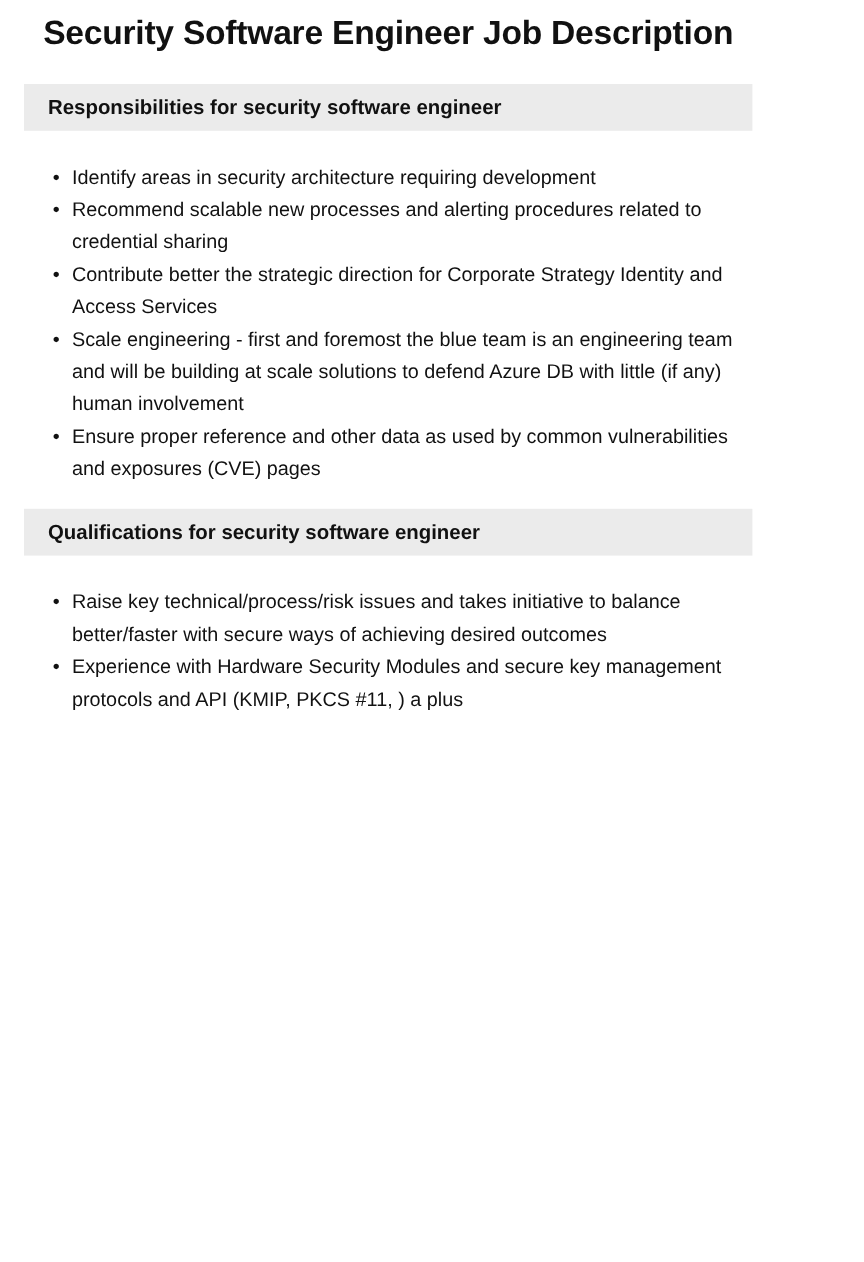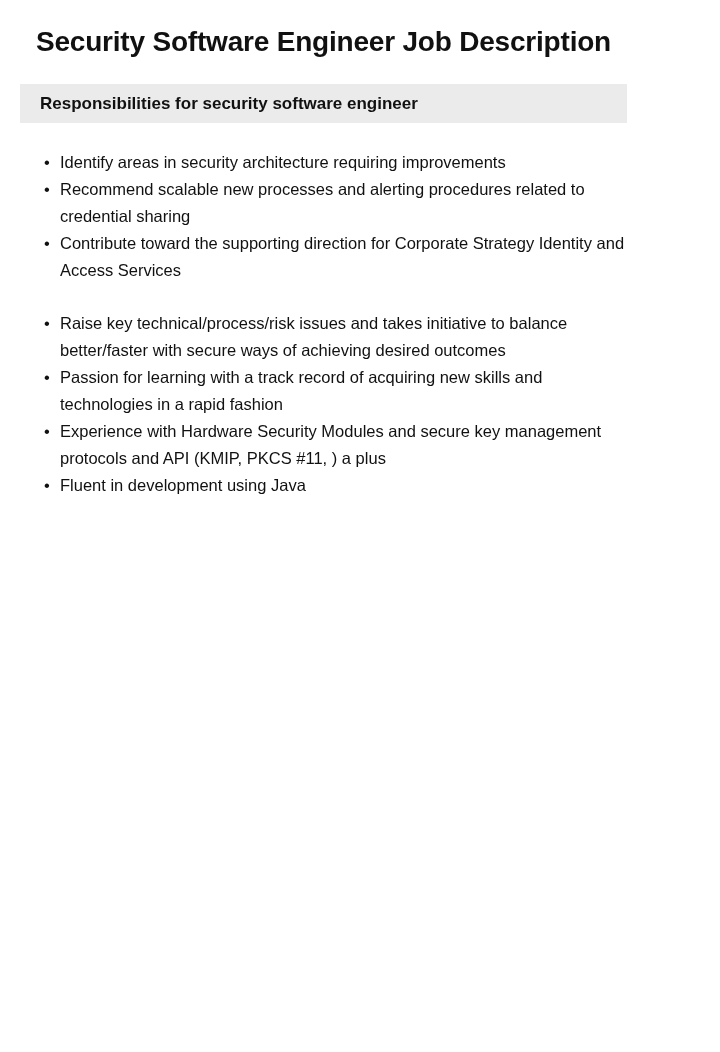--- a/index.html
+++ b/index.html
@@ -5,21 +5,21 @@
   * { margin: 0; padding: 0; box-sizing: border-box; }
   html, body {
     background: #ffffff;
     font-family: "Liberation Sans", "DejaVu Sans", sans-serif;
     color: var(--text-color, #111111);
   }
   .page {
     width: 652px;
     min-height: 1052px;
     background: var(--page-bg, #ffffff);
-    padding: 20px 25px 20px 20px;
+    padding: 6px 25px 20px 20px;
     overflow: hidden;
   }
   .doc-title {
     font-size: 28px;
     font-weight: bold;
     letter-spacing: -0.2px;
     text-align: center;
     line-height: 40px;
     margin: 2px 0 22px 0;
     color: var(--text-color, #111111);
@@ -69,28 +69,31 @@
 <div class="page">
   <h1 class="doc-title">Security Software Engineer Job Description</h1>
 
 
   <div id="sections">
   <section class="section">
     <div class="section-header">
       <h2 class="section-heading-text">Responsibilities for security software engineer</h2>
     </div>
     <ul class="bullet-list">
-          <li>Identify areas in security architecture requiring improvements</li>
+          <li>Identify areas in security architecture requiring development</li>
           <li>Recommend scalable new processes and alerting procedures related to credential sharing</li>
-          <li>Contribute toward the supporting direction for Corporate Strategy Identity and Access Services</li>
+          <li>Contribute better the strategic direction for Corporate Strategy Identity and Access Services</li>
+          <li>Scale engineering - first and foremost the blue team is an engineering team and will be building at scale solutions to defend Azure DB with little (if any) human involvement</li>
+          <li>Ensure proper reference and other data as used by common vulnerabilities and exposures (CVE) pages</li>
         </ul>
   </section>
 
   <section class="section">
+    <div class="section-header">
+      <h2 class="section-heading-text">Qualifications for security software engineer</h2>
+    </div>
     <ul class="bullet-list">
           <li>Raise key technical/process/risk issues and takes initiative to balance better/faster with secure ways of achieving desired outcomes</li>
-          <li>Passion for learning with a track record of acquiring new skills and technologies in a rapid fashion</li>
           <li>Experience with Hardware Security Modules and secure key management protocols and API (KMIP, PKCS #11, ) a plus</li>
-          <li>Fluent in development using Java</li>
         </ul>
   </section>
 </div>
 </div>
 
 </body></html>

